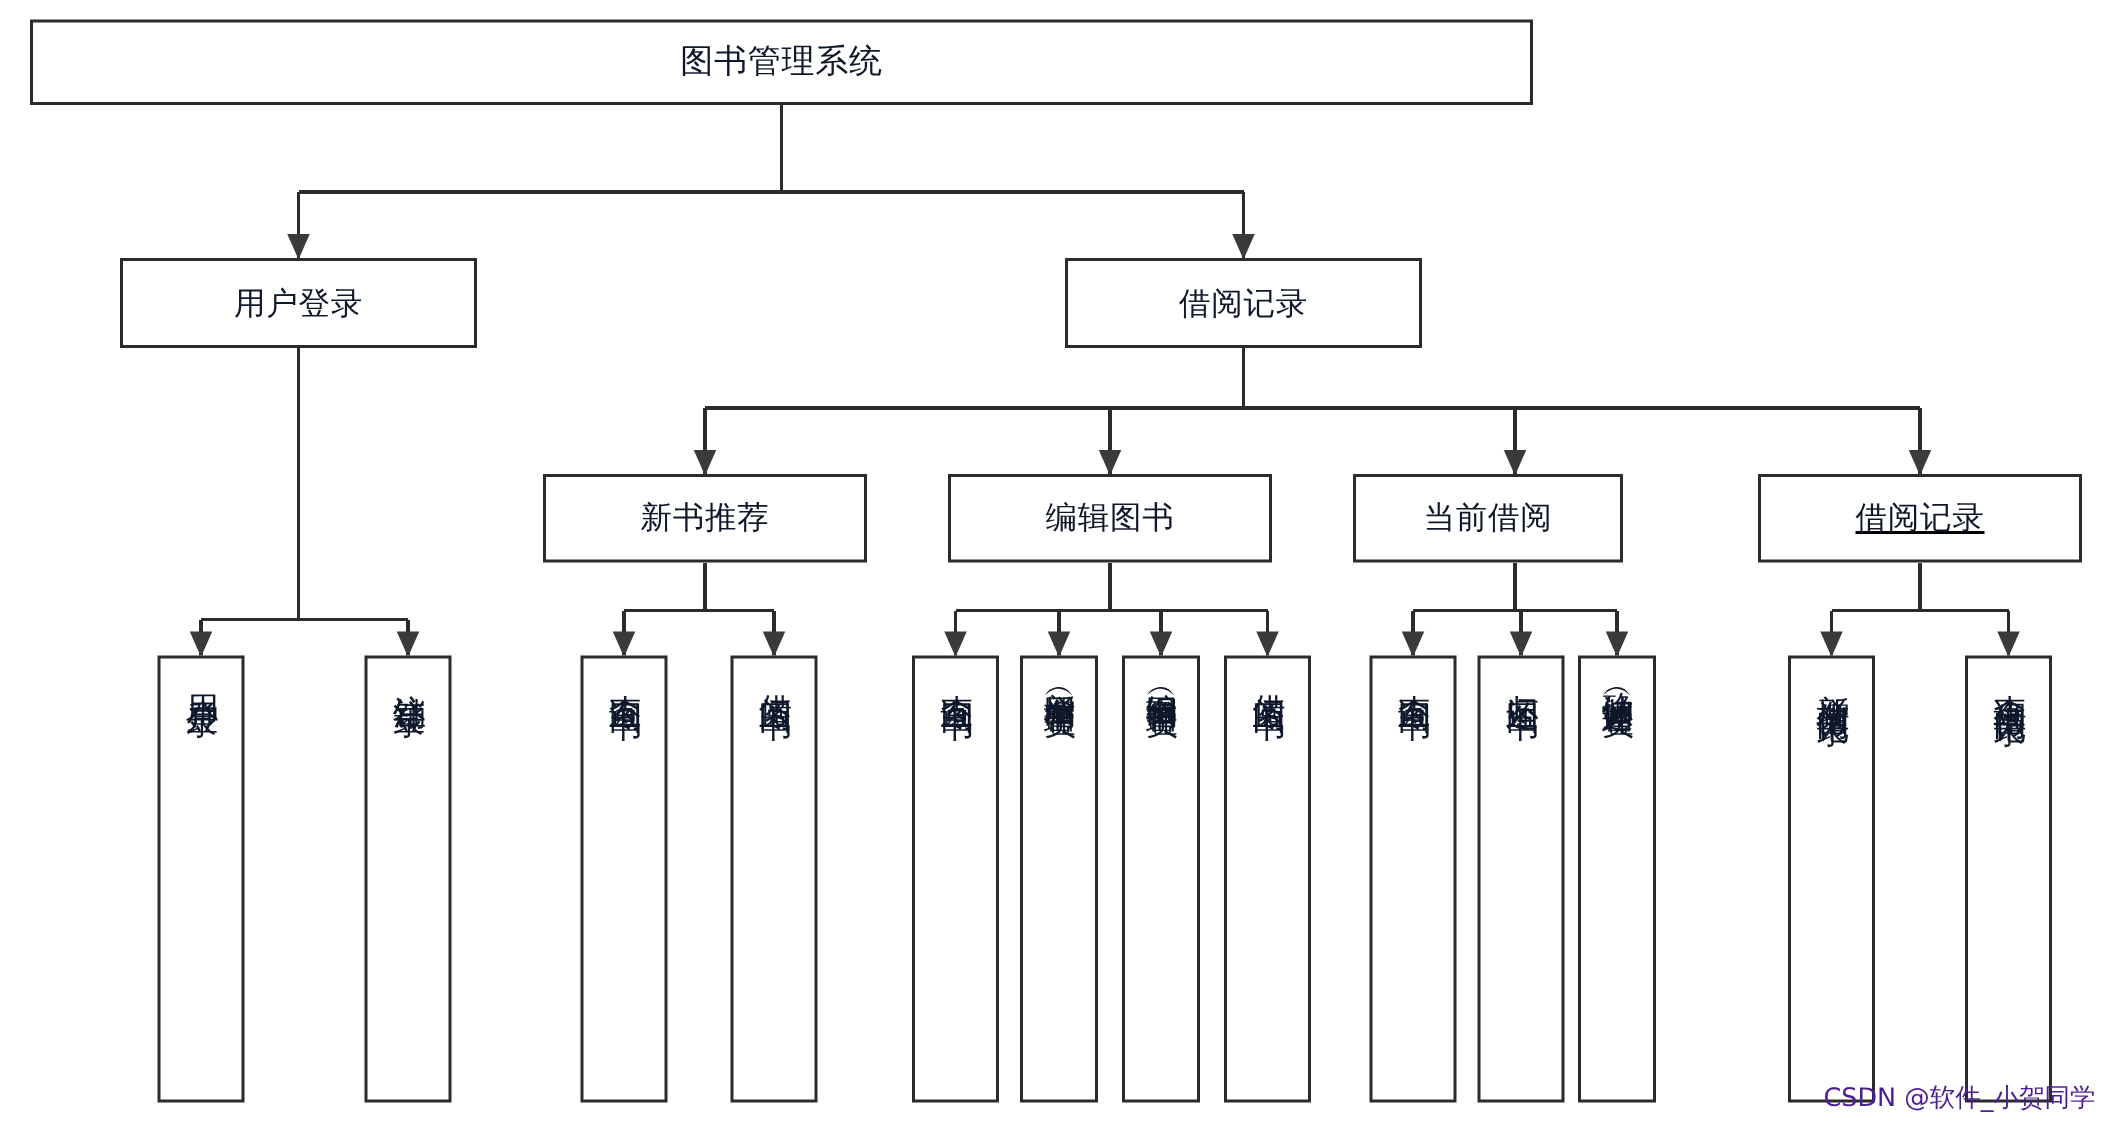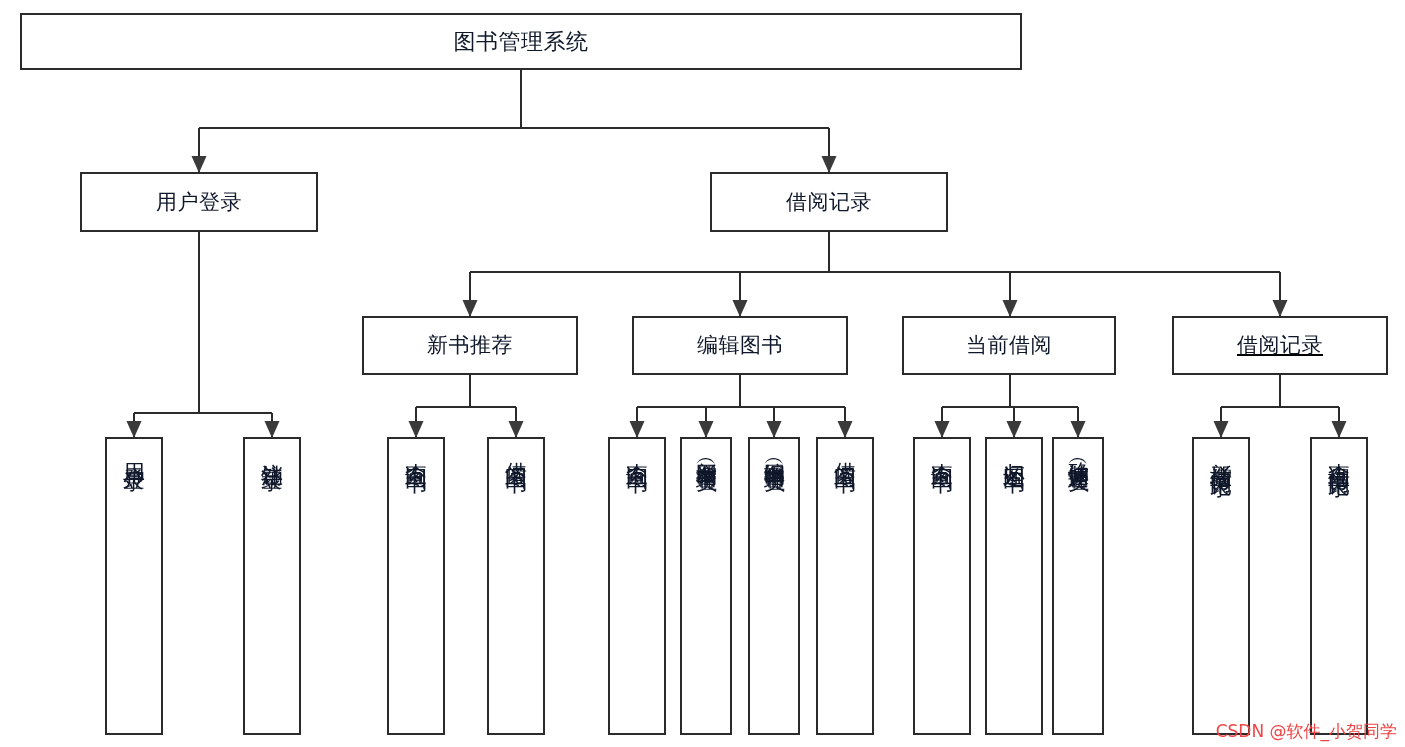--- a/index.html
+++ b/index.html
@@ -64,21 +64,21 @@
   }
   .node.vert.tall-text .node-label {
     font-size: 21px;
     letter-spacing: 1.5px;
   }
   .watermark {
     position: absolute;
     right: 8px;
     bottom: 4px;
     font-size: 17px;
-    color: #ef4444;
+    color: #4c1d95;
     white-space: nowrap;
     z-index: 3;
     font-family: "DejaVu Sans", "Liberation Sans", sans-serif;
   }
 </style>
 </head>
 <body>
 
 <div id="canvas">
   <svg id="edges" viewBox="0 0 1405 747" xmlns="http://www.w3.org/2000/svg">
@@ -144,21 +144,21 @@
       </div>
       <div class="node horiz" style="left: 710px; top: 172px; width: 238px; height: 60px;">
         <span class="node-label">借阅记录</span>
       </div>
       <div class="node horiz" style="left: 362px; top: 316px; width: 216px; height: 59px;">
         <span class="node-label">新书推荐</span>
       </div>
       <div class="node horiz" style="left: 632px; top: 316px; width: 216px; height: 59px;">
         <span class="node-label">编辑图书</span>
       </div>
-      <div class="node horiz" style="left: 902px; top: 316px; width: 214px; height: 59px;">
+      <div class="node horiz" style="left: 902px; top: 316px; width: 180px; height: 59px;">
         <span class="node-label">当前借阅</span>
       </div>
       <div class="node horiz" style="left: 1172px; top: 316px; width: 216px; height: 59px; text-decoration: underline;">
         <span class="node-label">借阅记录</span>
       </div>
       <div class="node vert" style="left: 105px; top: 437px; width: 58px; height: 298px;">
         <span class="node-label">用户登录</span>
       </div>
       <div class="node vert" style="left: 243px; top: 437px; width: 58px; height: 298px;">
         <span class="node-label">注销登录</span>

